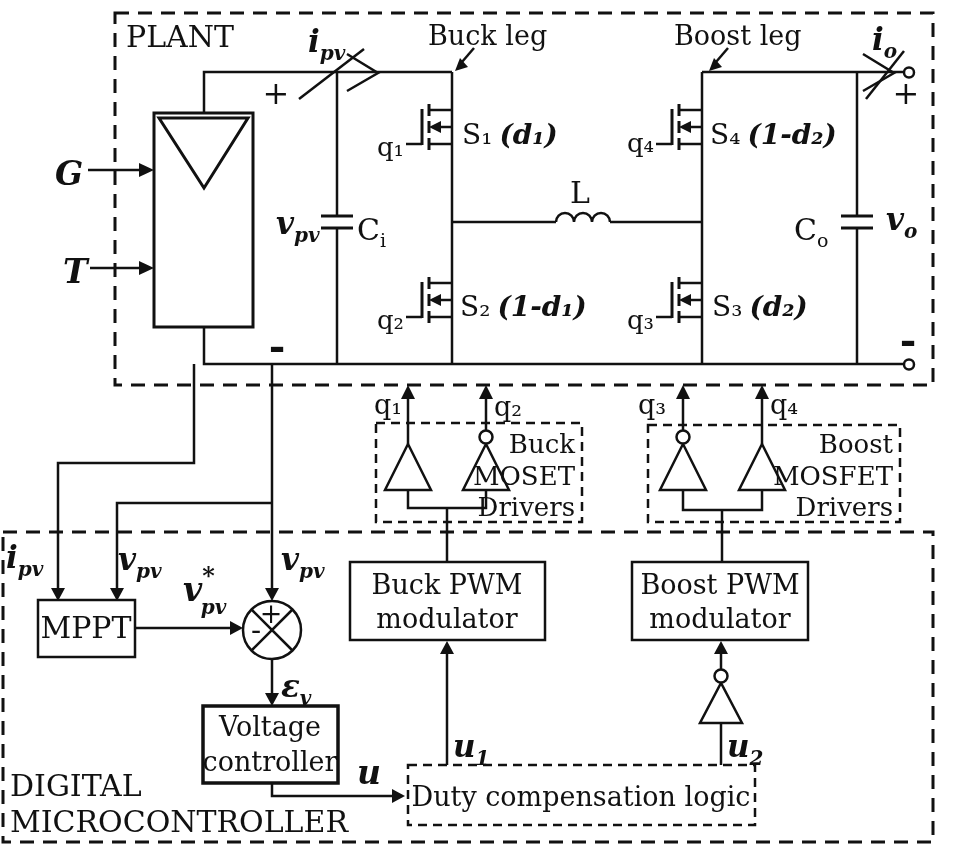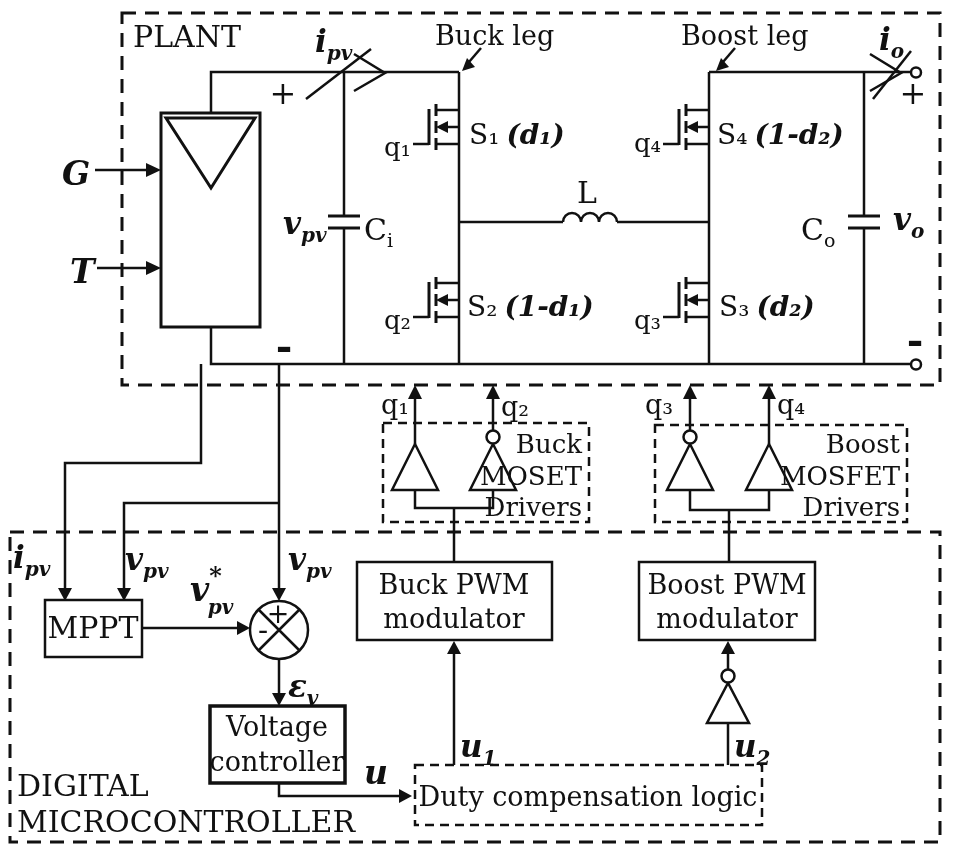--- a/index.html
+++ b/index.html
@@ -1,16 +1,16 @@
 <!DOCTYPE html>
 <html><head>
 <meta charset="utf-8">
 <style>
   html,body{margin:0;padding:0;background:#fff;}
-  #stage{width:785px;height:857px;position:relative;background:#fff;padding-left:7px;}
+  #stage{width:785px;height:857px;position:relative;background:#fff;}
   svg{display:block;}
   .w{stroke:#111;stroke-width:2.5;fill:none;}
   .w3{stroke:#111;stroke-width:3;fill:none;}
   .box{stroke:#111;stroke-width:2.5;fill:none;}
   .boxthick{stroke:#111;stroke-width:3.5;fill:none;}
   .dashbig{stroke:#111;stroke-width:3;fill:none;stroke-dasharray:14 9;}
   .dashsm{stroke:#111;stroke-width:2.5;fill:none;stroke-dasharray:9 6;}
   .fillb{fill:#111;stroke:none;}
   .tri{fill:#fff;stroke:#111;stroke-width:2.5;}
   .bub{fill:#fff;stroke:#111;stroke-width:2.5;}

